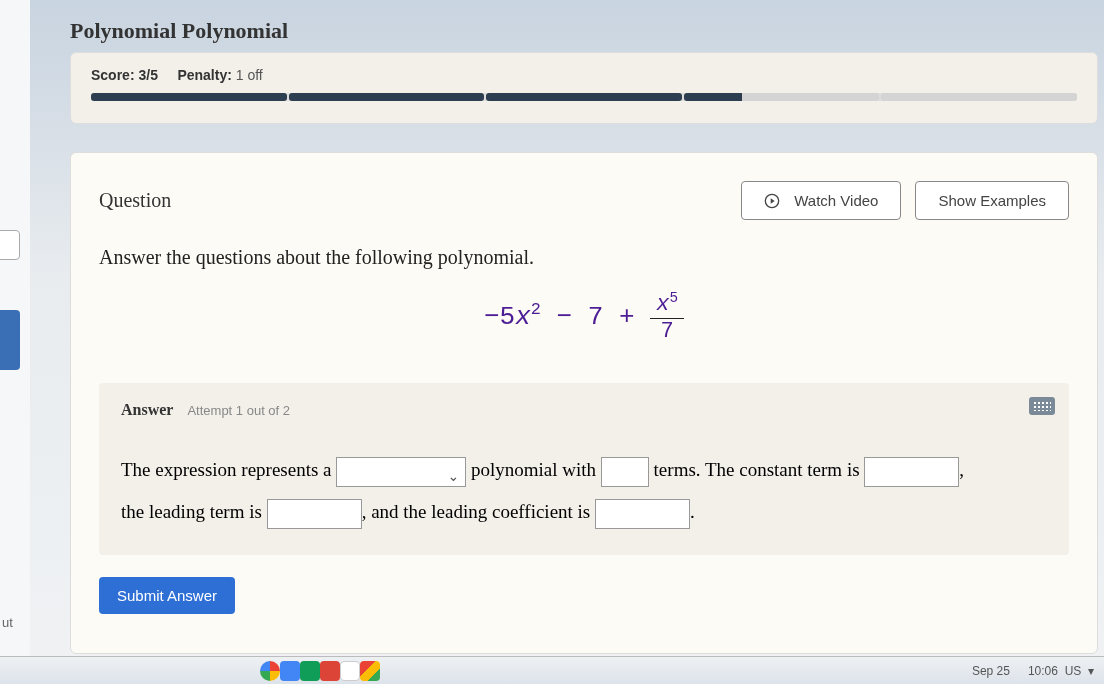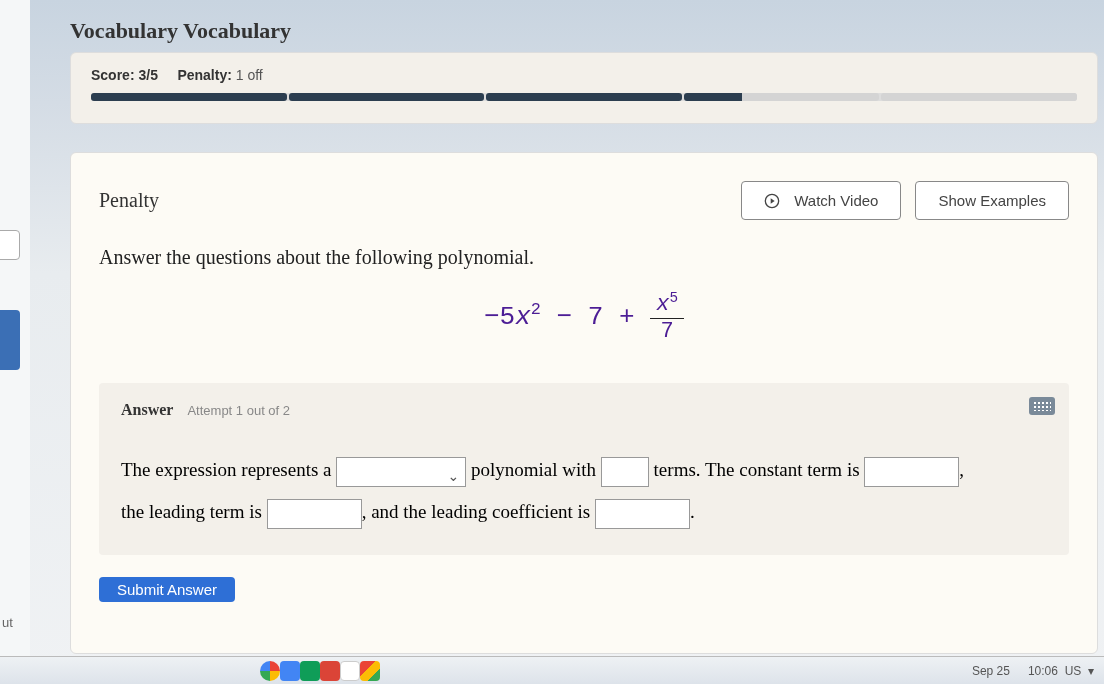--- a/index.html
+++ b/index.html
@@ -228,21 +228,21 @@
     vertical-align: middle;
   }
   .submit-btn {
     margin-top: 22px;
     font-family: Arial, sans-serif;
     font-size: 15px;
     color: #fff;
     background: #2e6fd6;
     border: none;
     border-radius: 4px;
-    padding: 4px 18px;
+    padding: 10px 18px;
     cursor: pointer;
   }
   .taskbar {
     position: absolute;
     left: 0;
     right: 0;
     bottom: 0;
     height: 28px;
     background: linear-gradient(180deg,#eef1f4,#dde3ea);
     border-top: 1px solid #bbb;
@@ -262,42 +262,42 @@
 </head>
 <body>
 
 <div class="left-edge">
   <div class="btn1"></div>
   <div class="btn2"></div>
   <div class="btn3">⌄</div>
   <div class="label-ut">ut</div>
 </div>
 
-<div class="page-title">Vocabulary Vocabulary</div>
+<div class="page-title">Polynomial Polynomial</div>
 
 <div class="score-card">
   <div class="score-text">
     <b>Score:</b>
     <b>3/5</b>
     &nbsp;&nbsp;&nbsp;
     <b>Penalty:</b>
     <span>1 off</span>
   </div>
   <div class="progress-track">
     <div class="progress-seg filled"></div>
     <div class="progress-seg filled"></div>
     <div class="progress-seg filled"></div>
     <div class="progress-seg partial"></div>
     <div class="progress-seg"></div>
   </div>
 </div>
 
 <div class="main-card">
   <div class="q-row">
-    <div class="q-label">Penalty</div>
+    <div class="q-label">Question</div>
     <div class="q-buttons">
       <div class="btn-outline">
         <svg viewBox="0 0 24 24">
             <circle cx="12" cy="12" r="10" fill="none" stroke="#444" stroke-width="2"></circle>
             <polygon points="10,8 16,12 10,16" fill="#444"></polygon>
           </svg>
         <span>Watch Video</span>
       </div>
       <div class="btn-outline">
         <span>Show Examples</span>

